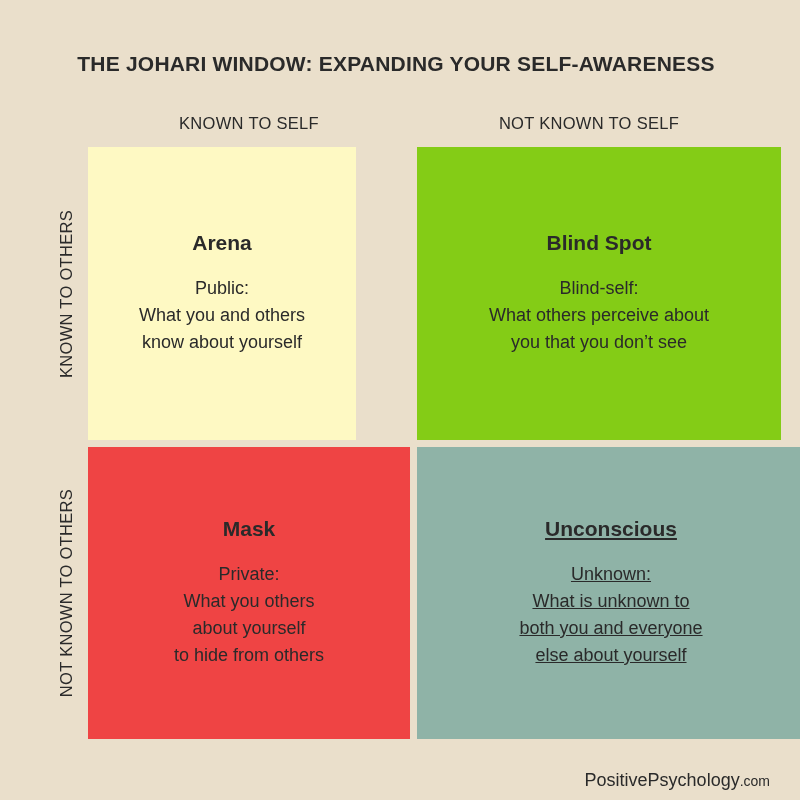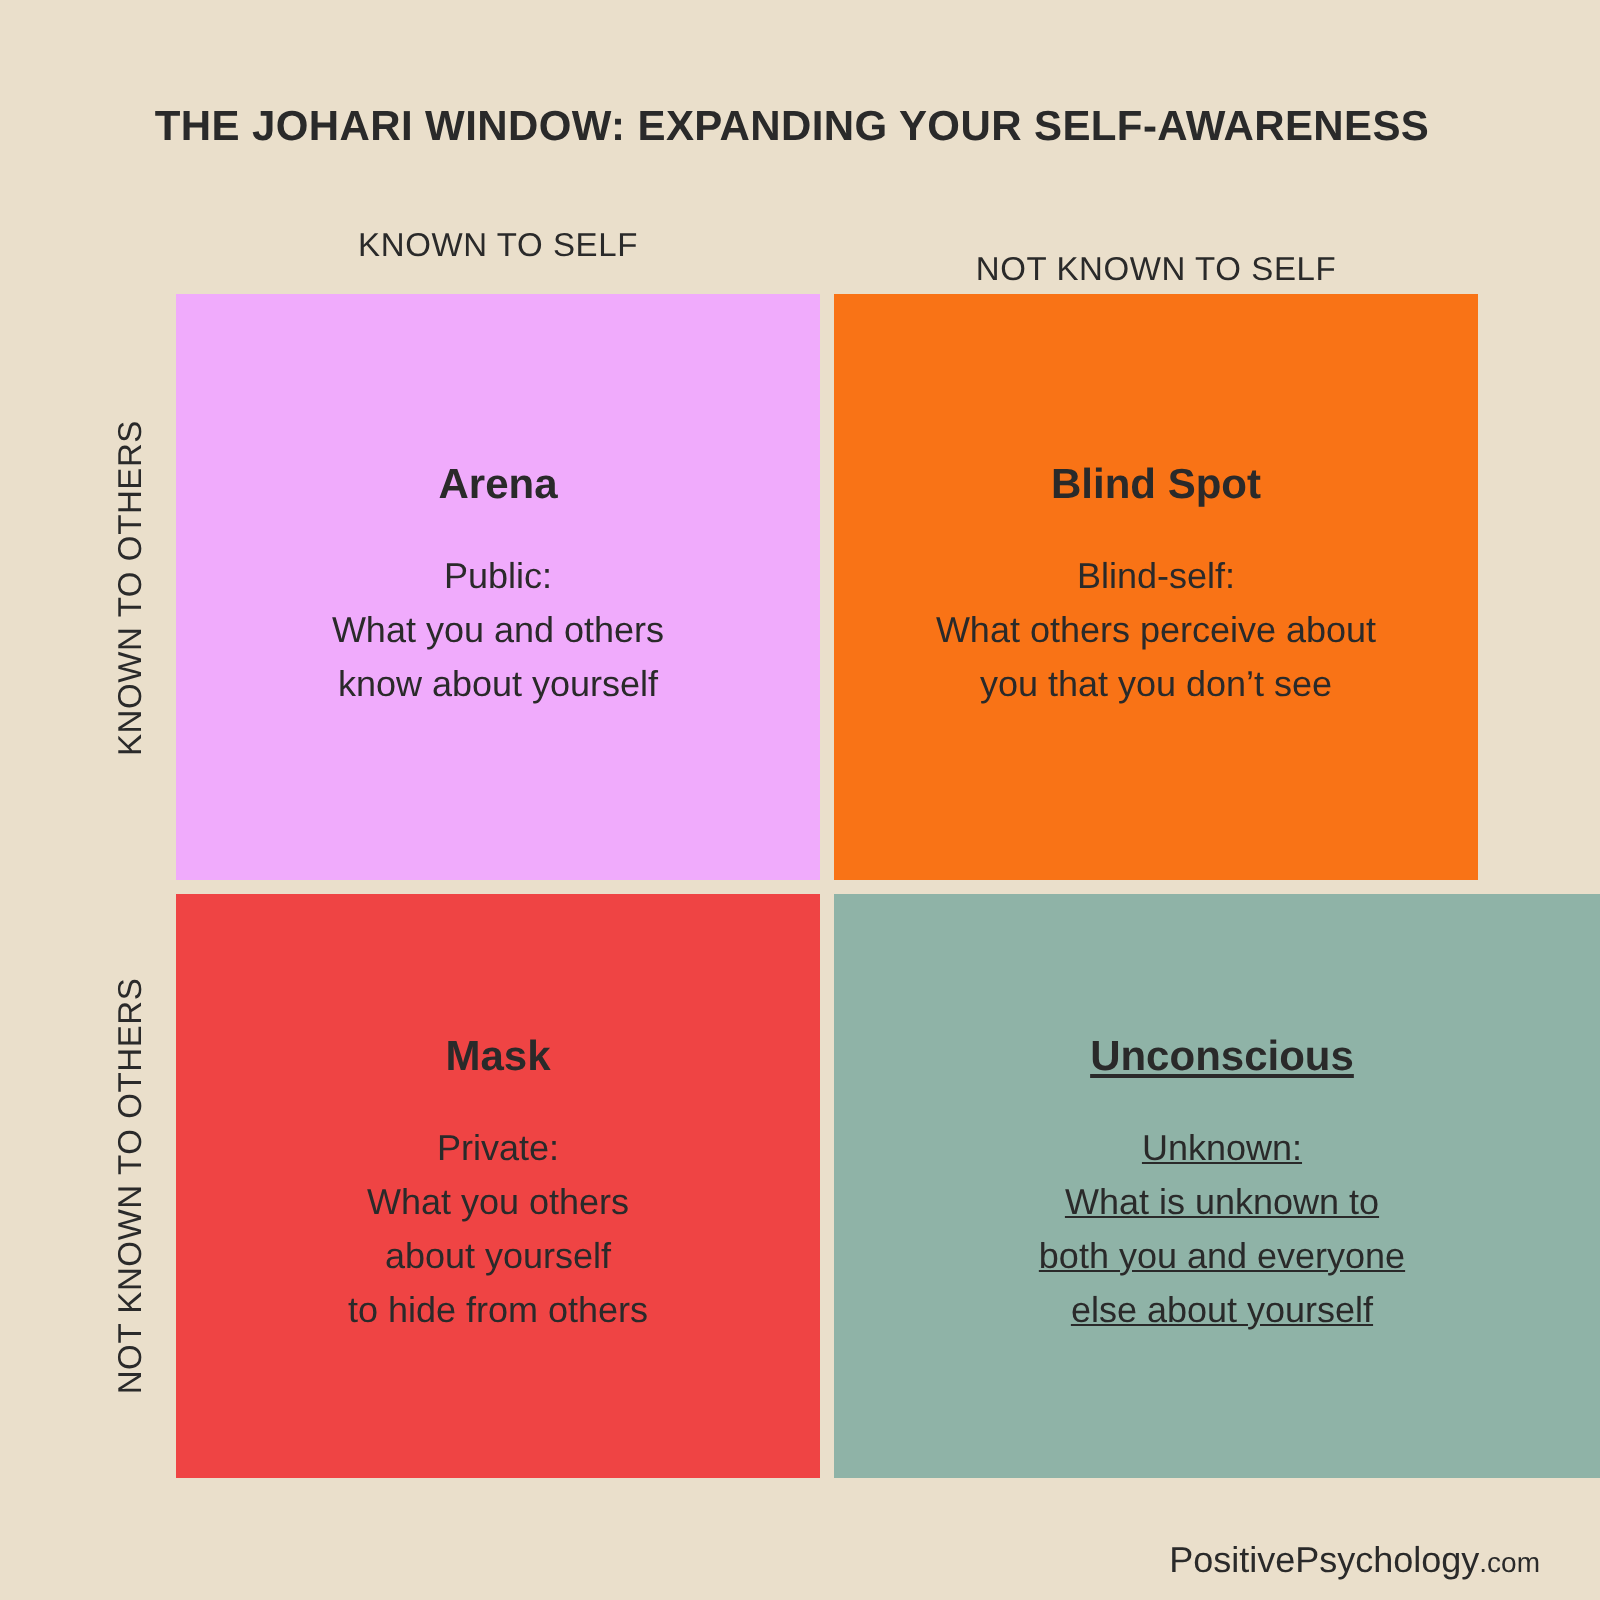--- a/index.html
+++ b/index.html
@@ -11,34 +11,34 @@
     }
     .title {
       position: absolute; left: 0; top: 52px; width: 792px;
       text-align: center; font-weight: bold; font-size: 21px; letter-spacing: 0.2px;
     }
     .col-label {
       position: absolute; top: 114px; text-align: center;
       font-size: 16.5px; font-weight: normal; letter-spacing: 0.3px;
     }
     .col-label.c1 { left: 88px; width: 322px; }
-    .col-label.c2 { left: 417px; width: 322px; margin-top: 12px; }
+    .col-label.c2 { left: 428px; width: 322px; }
     .row-label {
       position: absolute; font-size: 16.5px; letter-spacing: 0.3px;
       white-space: nowrap; transform: translate(-50%, -50%) rotate(-90deg);
       left: 66px;
     }
     .row-label.r1 { top: 294px; }
     .row-label.r2 { top: 593px; }
     .quad {
       position: absolute; display: flex; flex-direction: column;
       align-items: center; justify-content: center; text-align: center;
     }
-    .q-arena { left: 88px; top: 147px; width: 322px; height: 293px; background: #f0abfc; }
-    .q-blind { left: 417px; top: 147px; width: 322px; height: 293px; background: #f97316; justify-content: center; }
+    .q-arena { left: 88px; top: 147px; width: 268px; height: 293px; background: #fef9c3; }
+    .q-blind { left: 417px; top: 147px; width: 364px; height: 293px; background: #84cc16; justify-content: center; }
     .q-mask { left: 88px; top: 447px; width: 322px; height: 292px; background: #ef4444; }
     .q-unconscious { left: 417px; top: 447px; width: 388px; height: 292px; background: #8FB3A7; text-decoration: underline; }
     .q-title { font-weight: bold; font-size: 21px; margin-bottom: 20px; }
     .q-body { font-size: 18px; line-height: 27px; }
     .q-body div { white-space: nowrap; }
     .footer {
       position: absolute; right: 30px; top: 770px;
       font-size: 18px;
     }
     .footer .dotcom { font-size: 14px; }

